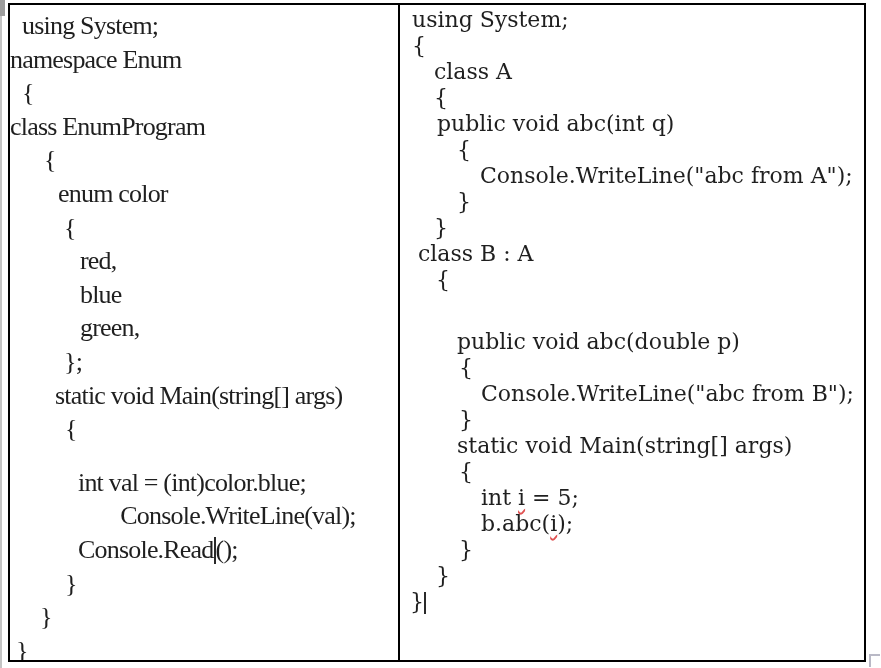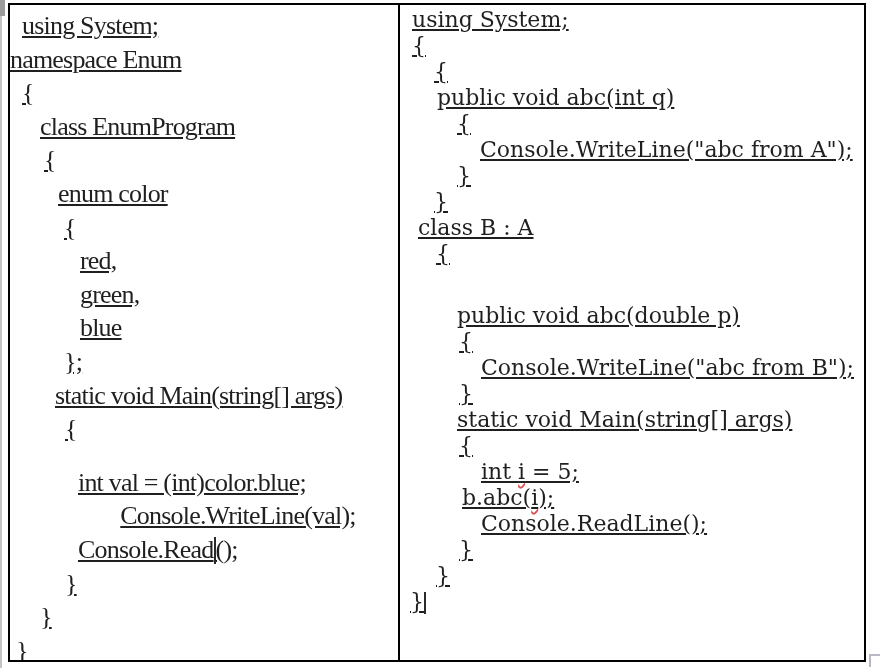--- a/index.html
+++ b/index.html
@@ -32,21 +32,20 @@
     left: 8px; top: 3px;
     width: 858px; height: 659px;
     box-sizing: border-box;
     border: 2px solid #000000;
     display: flex;
     background: #ffffff;
   }
   .cell {
     box-sizing: border-box;
     overflow: hidden;
-    text-decoration: underline;
   }
   .cell.left {
     width: 390px;
     border-right: 2px solid #000000;
     font-family: "Liberation Serif", serif;
     font-size: 26px;
     letter-spacing: -0.8px;
     line-height: 33.6px;
     padding-top: 4px;
   }
@@ -88,56 +87,56 @@
 <body>
 
 <div class="edge-strip"></div>
 <div class="edge-block"></div>
 
 <div class="code-table">
   <div class="cell left">
       <div class="code-line" style="padding-left: 12px;"><span>using System;</span></div>
       <div class="code-line" style=""><span>namespace Enum</span></div>
       <div class="code-line" style="padding-left: 12px;"><span>{</span></div>
-      <div class="code-line" style="padding-left: 30px;"><span>class EnumProgram</span></div>
+      <div class="code-line" style=""><span>class EnumProgram</span></div>
       <div class="code-line" style="padding-left: 34px;"><span>{</span></div>
       <div class="code-line" style="padding-left: 48px;"><span>enum color</span></div>
       <div class="code-line" style="padding-left: 54px;"><span>{</span></div>
       <div class="code-line" style="padding-left: 70px;"><span>red,</span></div>
+      <div class="code-line" style="padding-left: 70px;"><span>blue</span></div>
       <div class="code-line" style="padding-left: 70px;"><span>green,</span></div>
-      <div class="code-line" style="padding-left: 70px;"><span>blue</span></div>
       <div class="code-line" style="padding-left: 54px;"><span>};</span></div>
       <div class="code-line" style="padding-left: 45px;"><span>static void Main(string[] args)</span></div>
       <div class="code-line" style="padding-left: 55px;"><span>{</span></div>
       <div class="code-line" style="padding-left: 68px; margin-top: 20px;"><span>int val = (int)color.blue;</span></div>
       <div class="code-line" style="padding-left: 68px; text-align: center;"><span>Console.WriteLine(val);</span></div>
       <div class="code-line" style="padding-left: 68px;"><span>Console.Read</span><span class="caret"></span><span>();</span></div>
       <div class="code-line" style="padding-left: 55px;"><span>}</span></div>
       <div class="code-line" style="padding-left: 30px;"><span>}</span></div>
       <div class="code-line" style="padding-left: 6px;"><span>}</span></div>
     </div>
   <div class="cell right">
       <div class="code-line" style="padding-left: 12px;"><span>using System;</span></div>
       <div class="code-line" style="padding-left: 12px;"><span>{</span></div>
+      <div class="code-line" style="padding-left: 34px;"><span>class A</span></div>
       <div class="code-line" style="padding-left: 34px;"><span>{</span></div>
       <div class="code-line" style="padding-left: 37px;"><span>public void abc(int q)</span></div>
       <div class="code-line" style="padding-left: 57px;"><span>{</span></div>
       <div class="code-line" style="padding-left: 80px;"><span>Console.WriteLine("abc from A");</span></div>
       <div class="code-line" style="padding-left: 57px;"><span>}</span></div>
       <div class="code-line" style="padding-left: 34px;"><span>}</span></div>
       <div class="code-line" style="padding-left: 18px;"><span>class B : A</span></div>
       <div class="code-line" style="padding-left: 36px;"><span>{</span></div>
       <div class="code-line" style="padding-left: 57px; margin-top: 36px;"><span>public void abc(double p)</span></div>
       <div class="code-line" style="padding-left: 59px;"><span>{</span></div>
       <div class="code-line" style="padding-left: 81px;"><span>Console.WriteLine("abc from B");</span></div>
       <div class="code-line" style="padding-left: 59px;"><span>}</span></div>
       <div class="code-line" style="padding-left: 57px;"><span>static void Main(string[] args)</span></div>
       <div class="code-line" style="padding-left: 59px;"><span>{</span></div>
       <div class="code-line" style="padding-left: 81px;"><span>int </span><span class="squiggle">i</span><span> = 5;</span></div>
-      <div class="code-line" style="padding-left: 62px;"><span>b.abc(</span><span class="squiggle">i</span><span>);</span></div>
-      <div class="code-line" style="padding-left: 81px;"><span>Console.ReadLine();</span></div>
+      <div class="code-line" style="padding-left: 81px;"><span>b.abc(</span><span class="squiggle">i</span><span>);</span></div>
       <div class="code-line" style="padding-left: 59px;"><span>}</span></div>
       <div class="code-line" style="padding-left: 36px;"><span>}</span></div>
       <div class="code-line" style="padding-left: 10px;"><span>}</span><span class="caret"></span></div>
     </div>
 </div>
 
 <div class="resize-handle"></div>
 
 </body></html>

